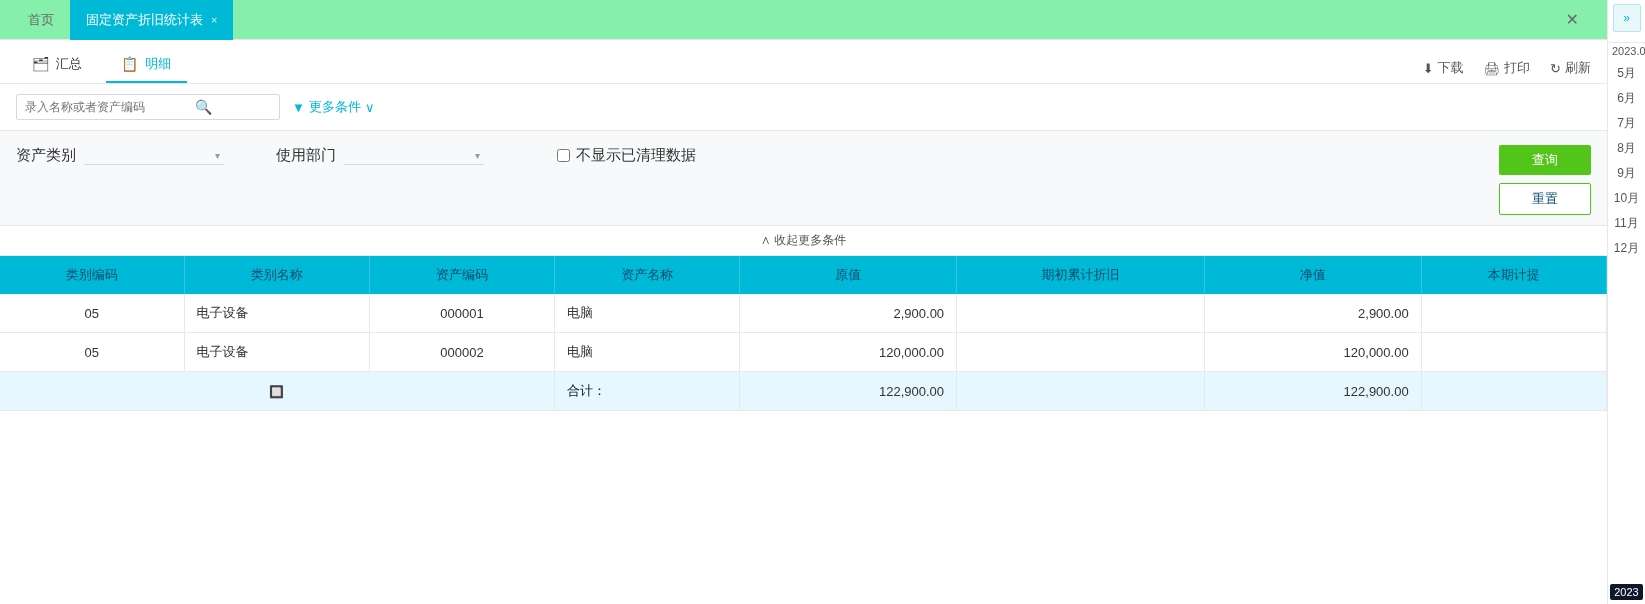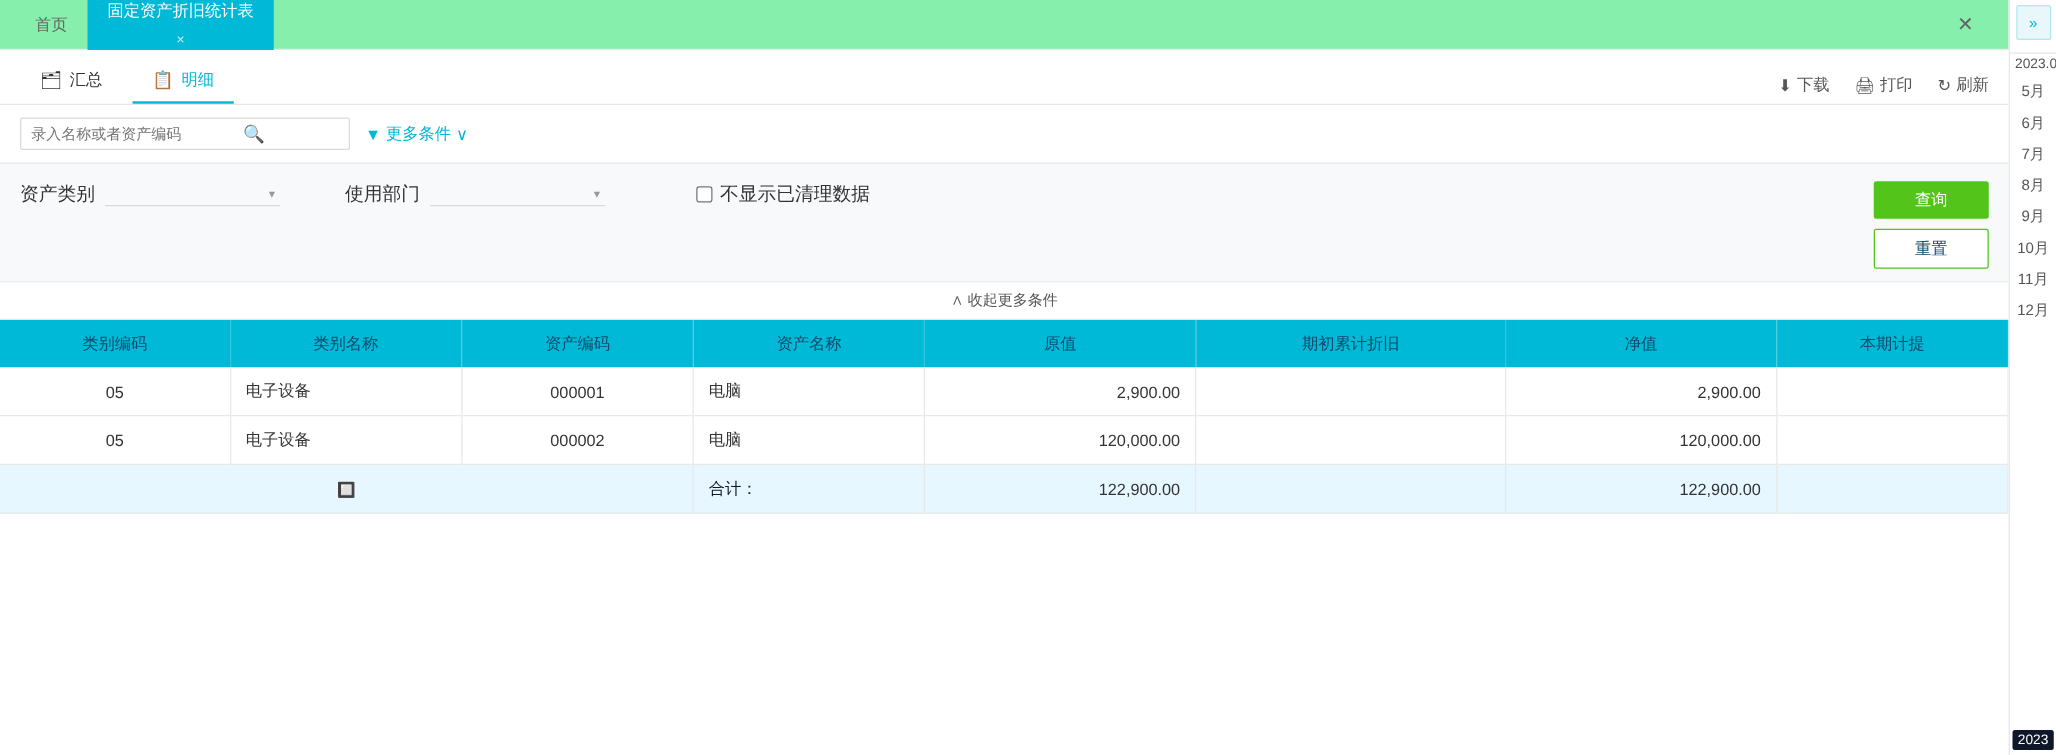--- a/index.html
+++ b/index.html
@@ -42,21 +42,20 @@
     .nav-tab {
       display: flex;
       align-items: center;
       background: #00b9d6;
       color: #fff;
       height: 40px;
       padding: 0 16px;
       font-size: 13px;
       gap: 8px;
       cursor: pointer;
-      flex-direction: column;
     }
     .nav-tab .close-icon {
       font-size: 11px;
       opacity: 0.8;
     }
     .close-window {
       margin-left: auto;
       color: #666;
       font-size: 16px;
       cursor: pointer;

